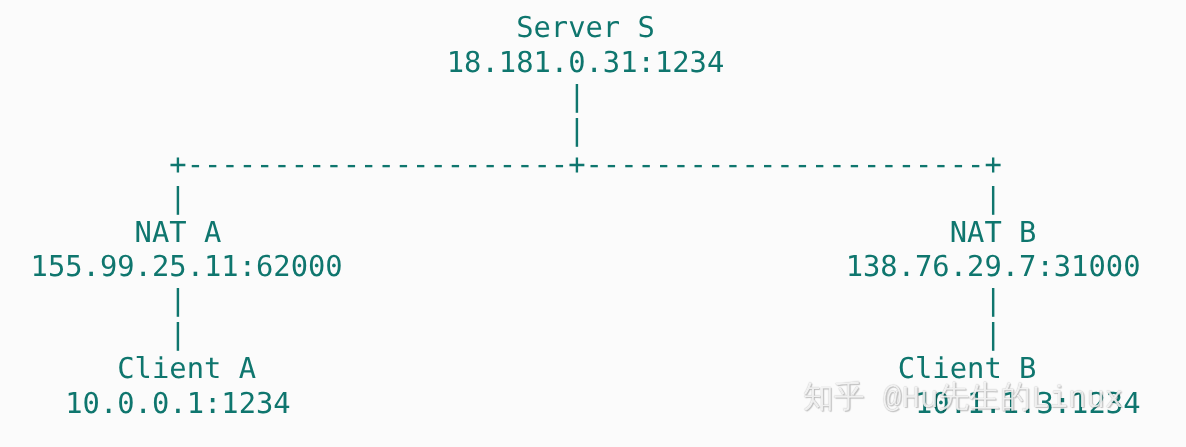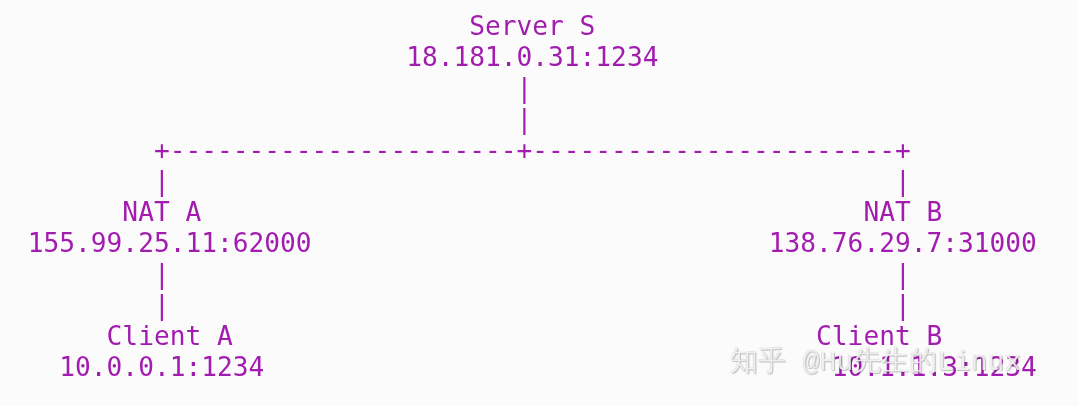--- a/index.html
+++ b/index.html
@@ -1,20 +1,20 @@
 <!DOCTYPE html>
 <html><head>
 <meta charset="utf-8">
 <style>
   html, body { margin:0; padding:0; }
   body { width:1078px; height:406px; background:#fbfbfb; position:relative; overflow:hidden; }
   .diagram {
     position:absolute; left:12px; top:11px; margin:0;
     font-family:"DejaVu Sans Mono", monospace;
-    font-size:26.2px; line-height:31px; color:#a21caf;
+    font-size:26.2px; line-height:31px; color:#0f766e;
     white-space:pre;
   }
   .line { display:block; height:31px; }
   .watermark {
     position:absolute; left:730px; top:342px;
     font-family:Liberation Mono, monospace; font-size:28px;
     color:rgba(255,255,255,0.85);
     text-shadow: 0 0 1px rgba(0,0,0,0.35), 1px 1px 1px rgba(0,0,0,0.2);
     white-space:nowrap; letter-spacing:0px;
   }

